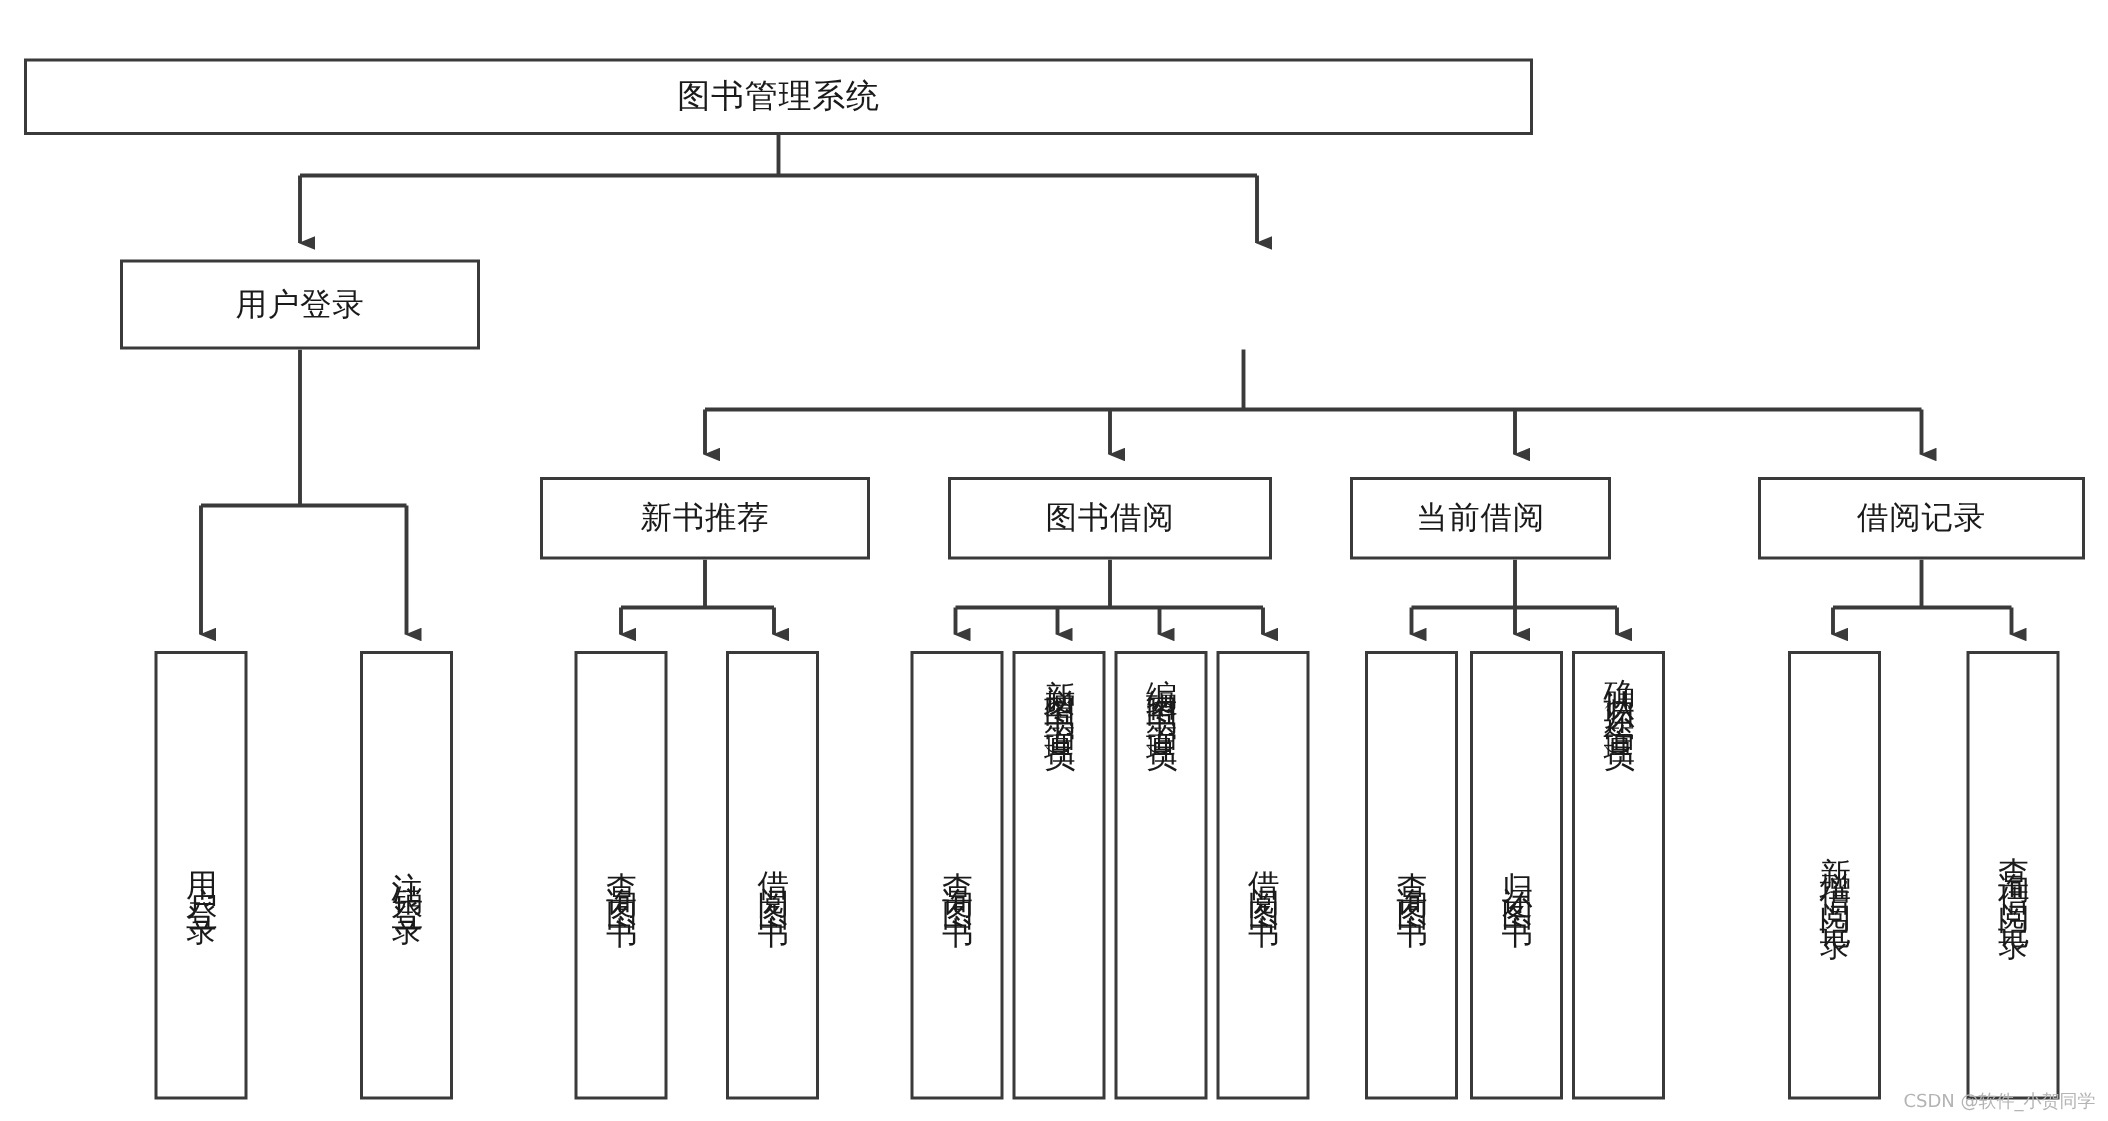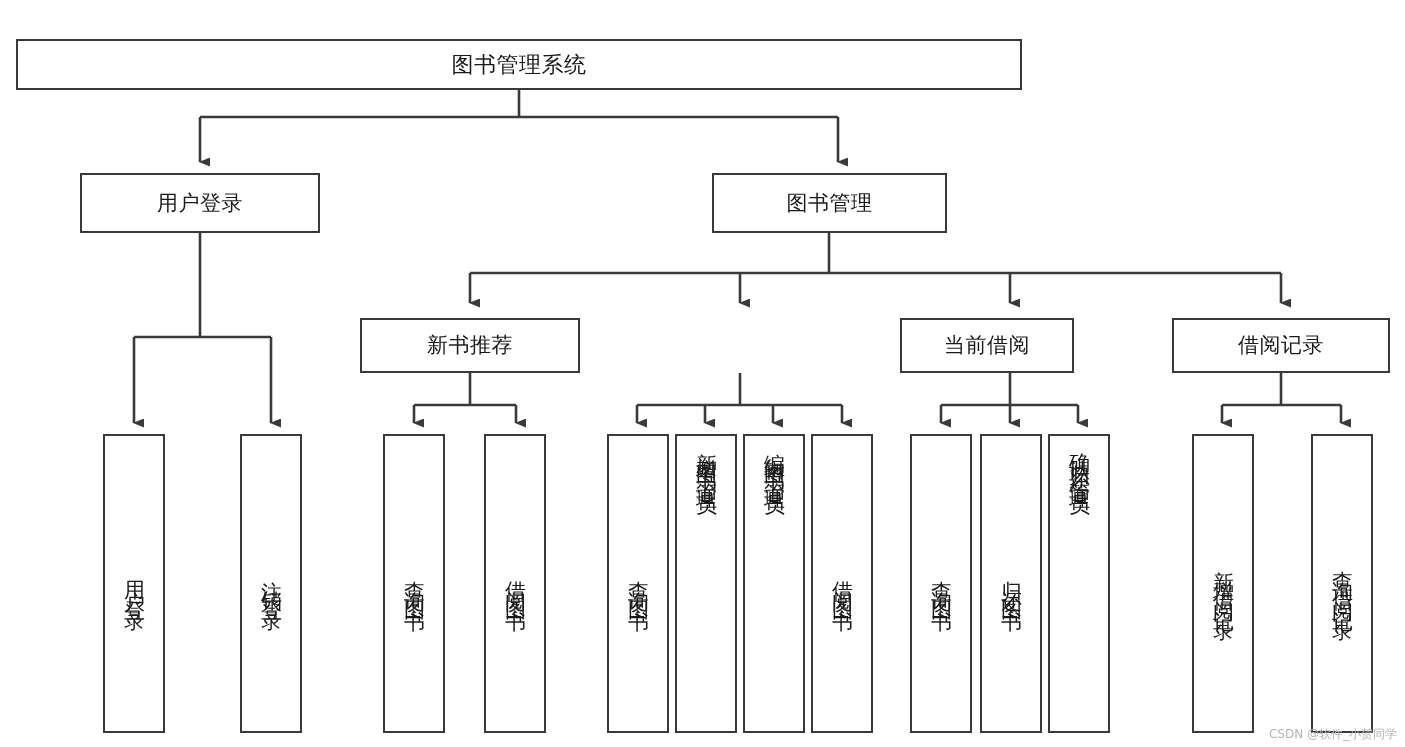--- a/index.html
+++ b/index.html
@@ -138,28 +138,28 @@
   </svg>
 
   <div class="node horiz root" style="left:16px; top:15px; width:1006px; height:51px;margin-top:24px;">
     <span class="label">图书管理系统</span>
   </div>
 
   <div class="node horiz" style="left:80px; top:173px; width:240px; height:60px;">
     <span class="label">用户登录</span>
   </div>
 
-  <div class="node horiz" style="left:712px; top:173px; width:235px; height:60px;">
-    <span class="label">图书管理</span>
-  </div>
 
   <div class="node horiz" style="left:360px; top:318px; width:220px; height:55px;">
     <span class="label">新书推荐</span>
   </div>
 
+  <div class="node horiz" style="left:632px; top:318px; width:216px; height:55px;">
+    <span class="label">图书借阅</span>
+  </div>
 
   <div class="node horiz" style="left:900px; top:318px; width:174px; height:55px;">
     <span class="label">当前借阅</span>
   </div>
 
   <div class="node horiz" style="left:1172px; top:318px; width:218px; height:55px;text-align:right;">
     <span class="label">借阅记录</span>
   </div>
 
   <div class="node vert mid" style="left:103px; top:434px; width:62px; height:299px;">

